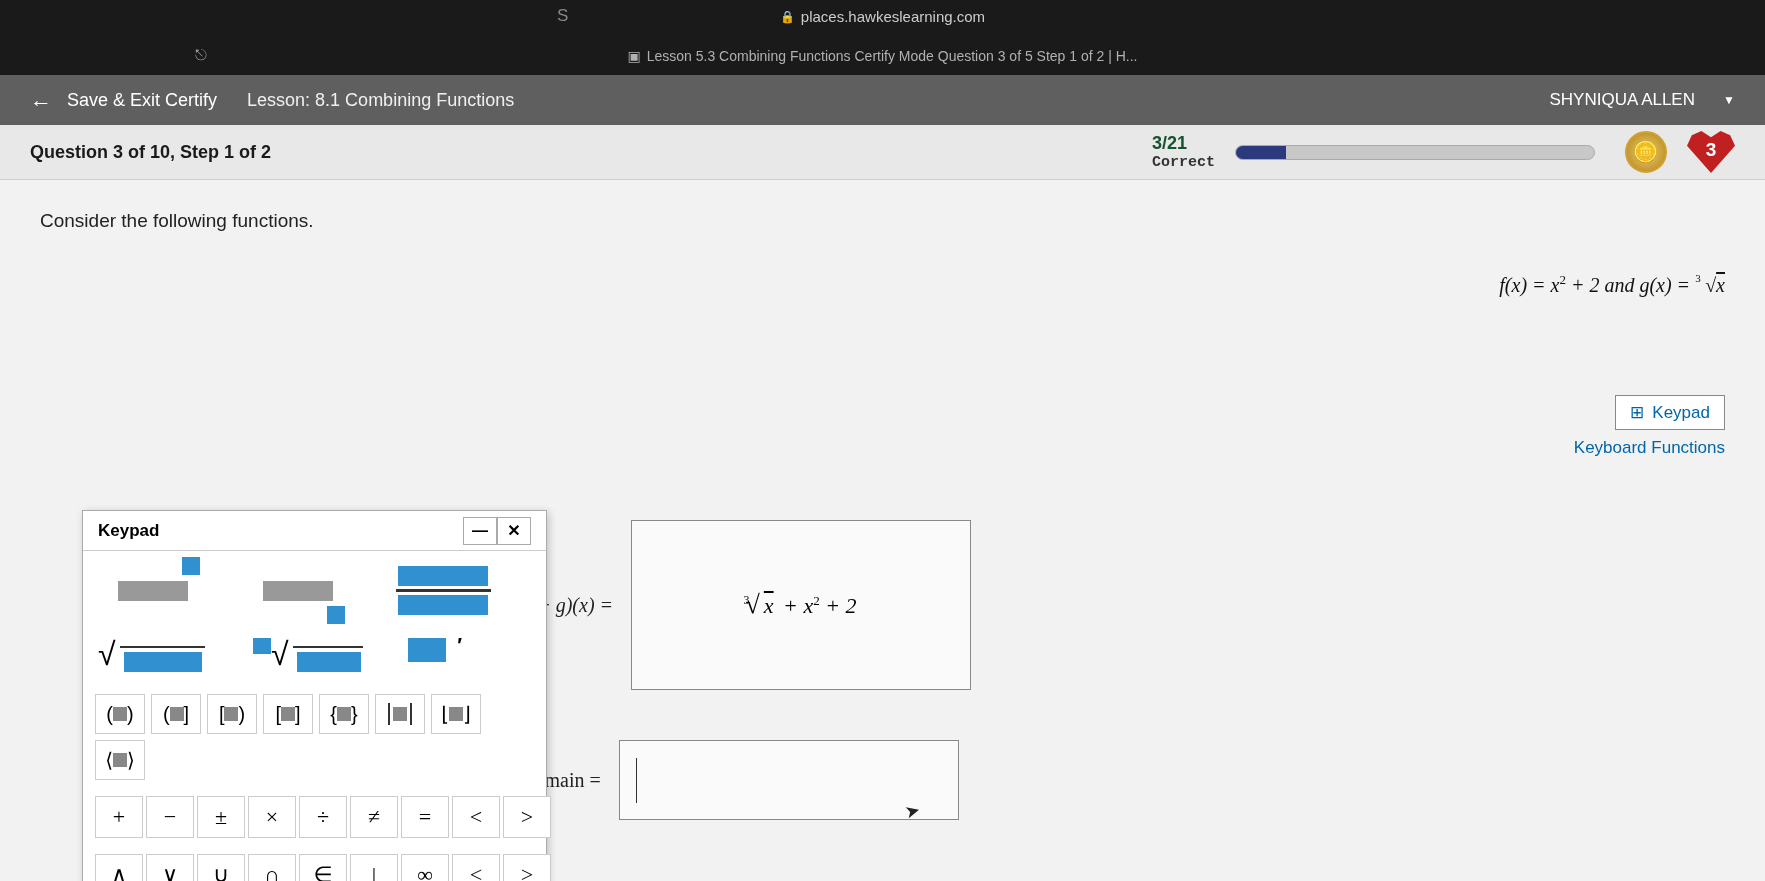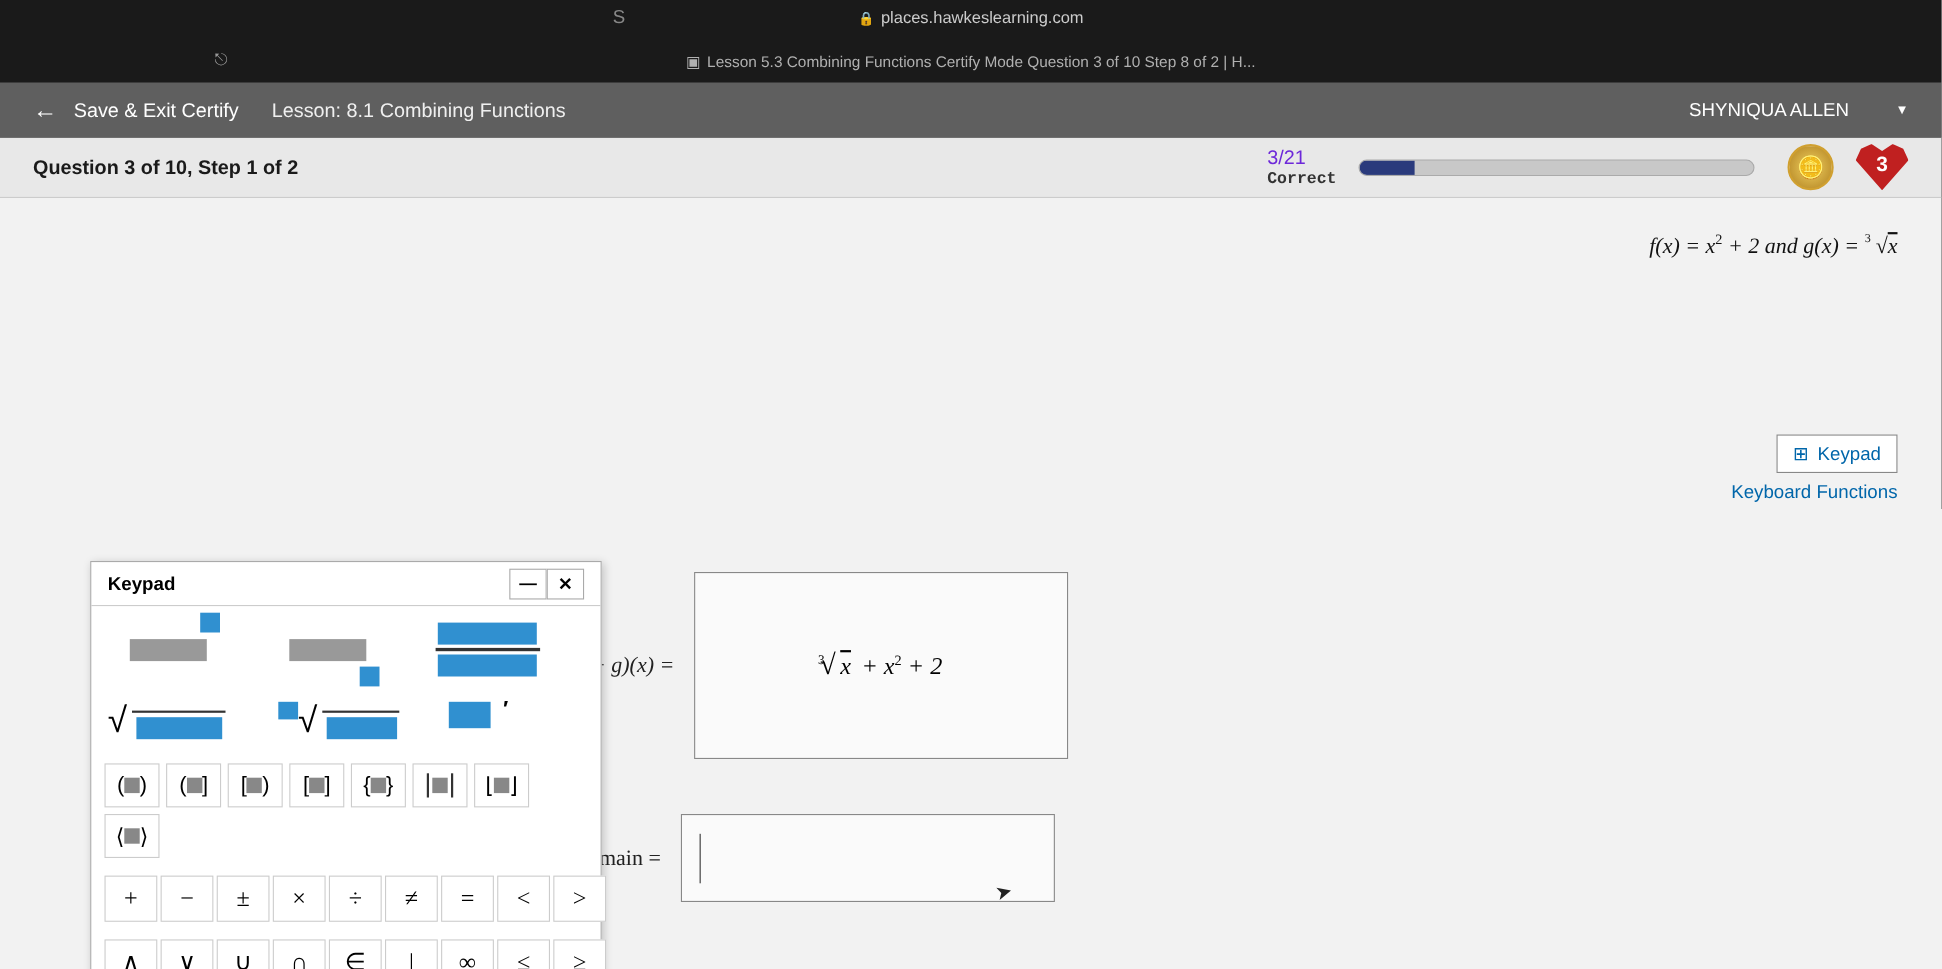--- a/index.html
+++ b/index.html
@@ -9,27 +9,27 @@
 .url-bar { position: absolute; top: 8px; left: 50%; transform: translateX(-50%); color: #ccc; font-size: 15px; display: flex; align-items: center; gap: 6px; }
 .lock-icon { font-size: 12px; }
 .tab-title { position: absolute; top: 48px; left: 50%; transform: translateX(-50%); color: #b0b0b0; font-size: 14px; display: flex; align-items: center; gap: 6px; }
 .browser-s { position: absolute; top: 6px; left: 557px; color: #888; font-size: 17px; }
 .browser-f { position: absolute; top: 46px; left: 195px; color: #999; font-size: 15px; }
 
 .app-header { background: #5f5f5f; height: 50px; display: flex; align-items: center; padding: 0 30px; color: #fff; position: relative; }
 .back-arrow { font-size: 22px; margin-right: 15px; cursor: pointer; }
 .save-exit { font-size: 18px; margin-right: 30px; cursor: pointer; }
 .lesson-title { font-size: 18px; opacity: 0.9; }
-.user-name { position: absolute; right: 84px; font-size: 17px; }
+.user-name { position: absolute; right: 70px; font-size: 17px; }
 .user-caret { position: absolute; right: 30px; font-size: 12px; cursor: pointer; }
 
 .progress-bar-row { background: #e8e8e8; height: 55px; display: flex; align-items: center; padding: 0 30px; border-bottom: 1px solid #ccc; }
 .question-label { font-weight: bold; font-size: 18px; color: #1a1a1a; }
 .correct-block { margin-left: auto; margin-right: 20px; text-align: left; }
-.correct-num { font-size: 18px; font-weight: normal; color: #6d28d9; }
+.correct-num { font-size: 18px; font-weight: bold; color: #14532d; }
 .correct-label { font-size: 15px; font-weight: bold; color: #333; font-family: Liberation Mono, monospace; }
 .progress-track { width: 360px; height: 15px; background: #c8c8c8; border-radius: 8px; overflow: hidden; border: 1px solid #aaa; }
 .progress-fill { width: 14%; height: 100%; background: #2a3a7c; }
 .coin-badge { width: 42px; height: 42px; border-radius: 50%; background: radial-gradient(circle,#f0d060,#b08020); border: 2px solid #d0a030; margin-left: 30px; display: flex; align-items: center; justify-content: center; font-size: 20px; }
 .heart-badge { width: 48px; height: 42px; margin-left: 20px; position: relative; display: flex; align-items: center; justify-content: center; color: #fff; font-weight: bold; font-size: 19px; }
 .heart-shape { position: absolute; width: 48px; height: 42px; background: #c02020; clip-path: polygon(50% 100%, 0 35%, 10% 10%, 30% 0, 50% 15%, 70% 0, 90% 10%, 100% 35%); }
 .heart-text { position: relative; z-index: 1; margin-top:-4px;}
 
 .content-area { background: #f2f2f2; height: 701px; padding: 30px 40px; position: relative; }
 .instruction1 { font-size: 19px; color: #222; margin-bottom: 40px; }
@@ -95,21 +95,21 @@
 
 <div class="browser-chrome">
   <div class="browser-s">S</div>
   <div class="url-bar">
     <span class="lock-icon">🔒</span>
     <span>places.hawkeslearning.com</span>
   </div>
   <div class="browser-f">⎋</div>
   <div class="tab-title">
     <span>▣</span>
-    <span>Lesson 5.3 Combining Functions Certify Mode Question 3 of 10 Step 8 of 2 | H...</span>
+    <span>Lesson 5.3 Combining Functions Certify Mode Question 3 of 5 Step 1 of 2 | H...</span>
   </div>
 </div>
 
 <div class="app-header">
   <span class="back-arrow">←</span>
   <span class="save-exit">Save &amp; Exit Certify</span>
   <span class="lesson-title">Lesson: 8.1 Combining Functions</span>
   <span class="user-name">SHYNIQUA ALLEN</span>
   <span class="user-caret">▼</span>
 </div>
@@ -124,20 +124,21 @@
     <div class="progress-fill"></div>
   </div>
   <div class="coin-badge">🪙</div>
   <div class="heart-badge">
     <div class="heart-shape"></div>
     <span class="heart-text">3</span>
   </div>
 </div>
 
 <div class="content-area">
+  <div class="instruction1">Consider the following functions.</div>
   <div class="math-equation">
     <span>f(x) = x</span><sup>2</sup><span> + 2 and g(x) = </span><span class="cuberoot"><span class="idx">3</span>√<span style="text-decoration:overline">x</span></span>
   </div>
 
   <div class="right-links">
     <div class="keypad-btn-link">
       <span>⊞</span>
       <span>Keypad</span>
     </div>
     <div class="kbd-shortcuts">Keyboard Functions</div>

